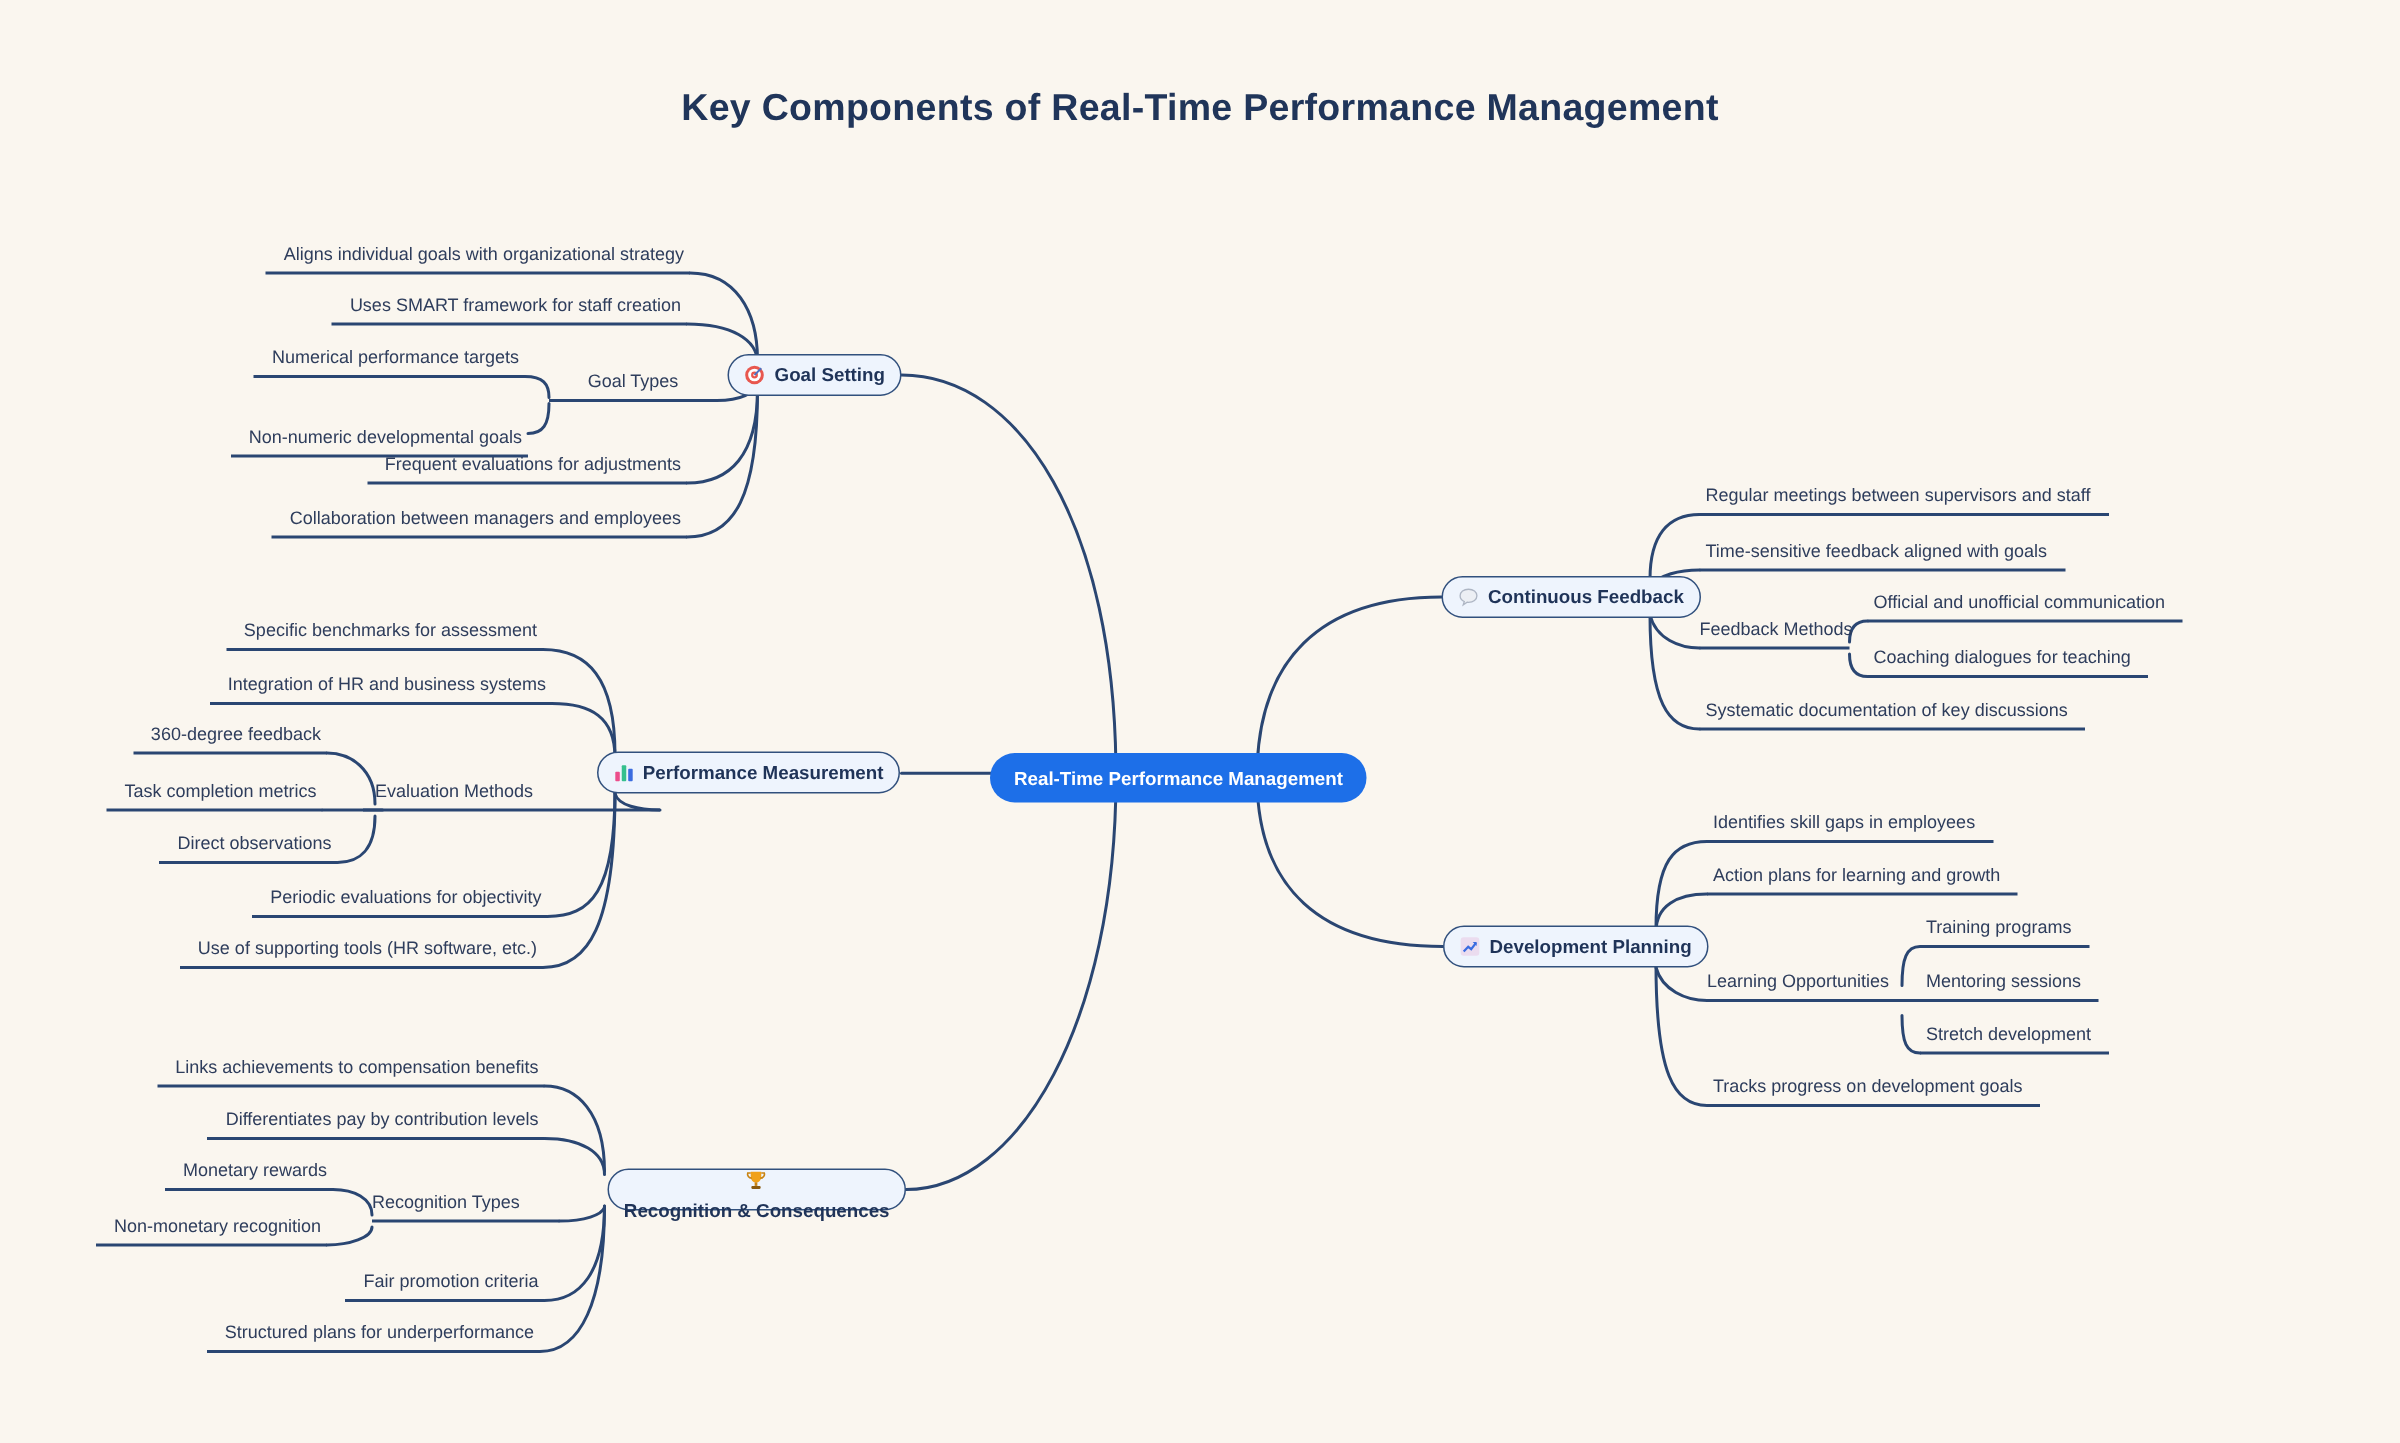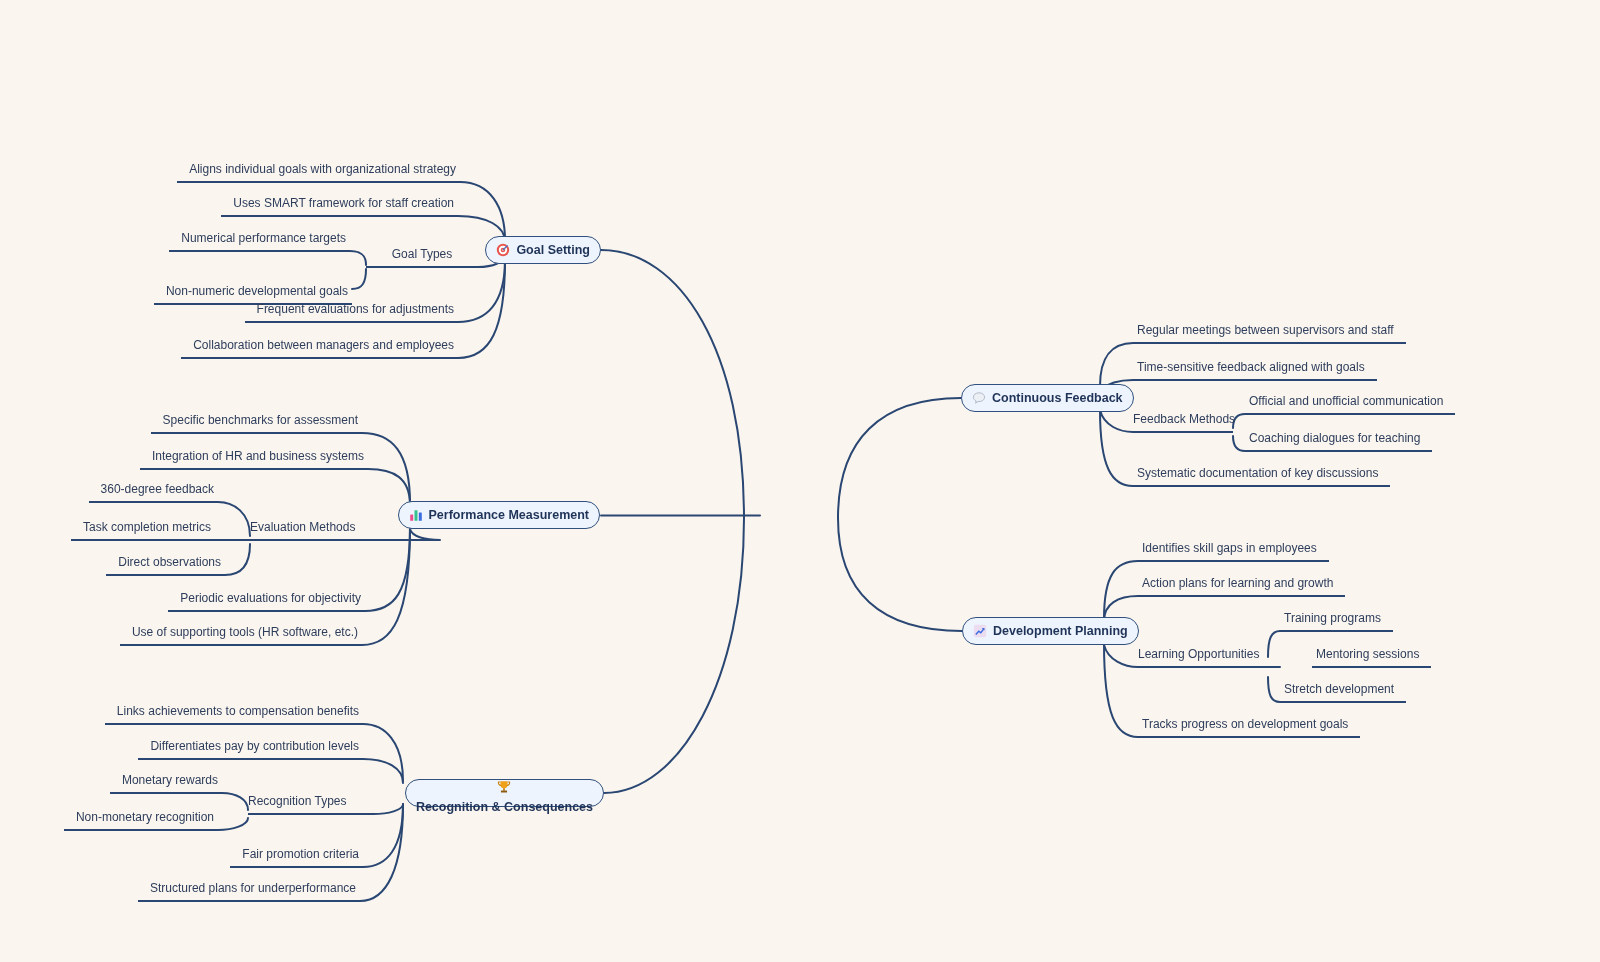--- a/index.html
+++ b/index.html
@@ -34,20 +34,21 @@
     font-size:12.5px;font-weight:700;color:#FFFFFF;white-space:nowrap;
   }
   .nicon{display:inline-flex;width:14px;height:14px;flex:0 0 auto;}
   .nicon svg{width:14px;height:14px;}
 </style>
 </head>
 <body>
 
 <div class="canvas">
 
+  <div class="title">Key Components of Real-Time Performance Management</div>
 
   <svg class="links" width="1600" height="962">
 
     <g>
       <path d="M 601,250 C 680,250 744,350 744,518"></path>
       <path d="M 601,515.5 H 760"></path>
       <path d="M 604,793 C 680,793 744,680 744,518"></path>
       <path d="M 961,398 C 880,398 838,440 838,518"></path>
       <path d="M 962,631 C 880,631 838,592 838,518"></path>
     </g>
@@ -96,20 +97,21 @@
       <path d="M 1138,561 C 1116,561 1104,574 1104,619"></path>
       <path d="M 1138,596 C 1118,596 1104,604 1104,621"></path>
       <path d="M 1138,667 C 1124,667 1108,660 1104,645"></path>
       <path d="M 1280,631 C 1271,631 1268,639 1268,657"></path>
       <path d="M 1280,667 H 1268"></path>
       <path d="M 1280,702 C 1271,702 1268,695 1268,677"></path>
       <path d="M 1138,737 C 1116,737 1104,716 1104,643"></path>
     </g>
   </svg>
 
+  <div class="root-pill" style="left:660px;top:502px;">Real-Time Performance Management</div>
 
   <div class="pill" style="right:999px;top:236px;">
     <span class="nicon">
       <svg viewBox="0 0 14 14">
           <circle cx="7" cy="7" r="6.2" fill="#E8574F"></circle>
           <circle cx="7" cy="7" r="4.2" fill="#FFFFFF"></circle>
           <circle cx="7" cy="7" r="2.3" fill="#E8574F"></circle>
           <circle cx="7" cy="7" r="0.8" fill="#FFFFFF"></circle>
           <path d="M7,7 L11.5,2.5" stroke="#4A72C4" stroke-width="1.2"></path>
         </svg>
@@ -190,17 +192,17 @@
   <div class="leaf rt" style="left:1133px;top:360px;">Time-sensitive feedback aligned with goals</div>
   <div class="leaf rt" style="left:1245px;top:394px;">Official and unofficial communication</div>
   <div class="leaf subp" style="left:1133px;top:412px;width:100px;text-align:left;">Feedback Methods</div>
   <div class="leaf rt" style="left:1245px;top:431px;">Coaching dialogues for teaching</div>
   <div class="leaf rt" style="left:1133px;top:466px;">Systematic documentation of key discussions</div>
 
   <div class="leaf rt" style="left:1138px;top:541px;">Identifies skill gaps in employees</div>
   <div class="leaf rt" style="left:1138px;top:576px;">Action plans for learning and growth</div>
   <div class="leaf rt" style="left:1280px;top:611px;">Training programs</div>
   <div class="leaf subp" style="left:1138px;top:647px;width:130px;text-align:left;">Learning Opportunities</div>
-  <div class="leaf rt" style="left:1280px;top:647px;margin-left:32px;">Mentoring sessions</div>
+  <div class="leaf rt" style="left:1280px;top:647px;">Mentoring sessions</div>
   <div class="leaf rt" style="left:1280px;top:682px;">Stretch development</div>
   <div class="leaf rt" style="left:1138px;top:717px;">Tracks progress on development goals</div>
 
 </div>
 
 </body></html>

